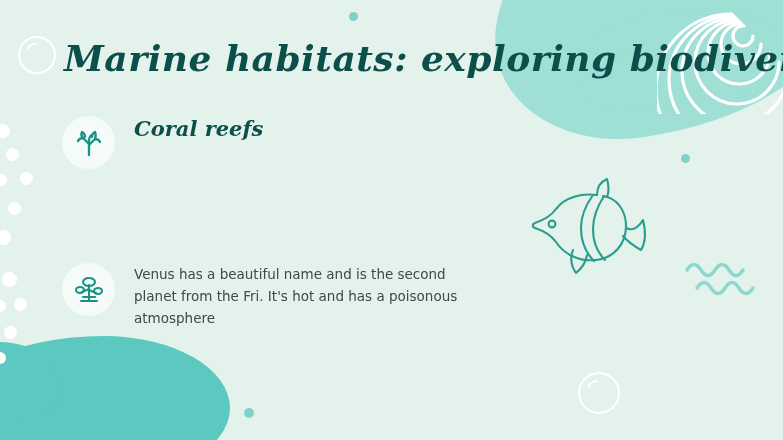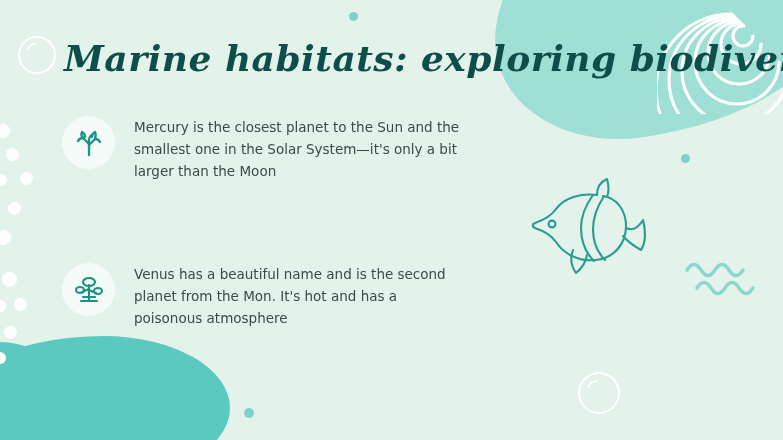--- a/index.html
+++ b/index.html
@@ -227,37 +227,37 @@
           <path d="M15 17 L21 11"></path>
           <path d="M9 10 C7 8 7 6 8 4 C10 5 11 7 11 9"></path>
           <path d="M9 10 C7 10 5 11 4 13"></path>
           <path d="M21 11 C22 8 22 6 21 4 C19 5 18 7 18 9"></path>
           <path d="M21 11 C23 11 25 12 26 14"></path>
           <path d="M15 13 C15 10 16 8 18 7"></path>
         </g>
       </svg>
     </div>
     <div class="item-body">
-      <p class="item-text">Mercury is the closest planet to the Sun and the smallest one in the Solar System—it's only a bit larger than the Moon</p>
+      <p class="item-heading">Coral reefs</p>
     </div>
   </div>
 
   <div class="item item-2">
     <div class="icon-circle">
       <svg width="30" height="30" viewBox="0 0 30 30">
         <g fill="none" stroke="#1c9287" stroke-width="2.1" stroke-linecap="round" stroke-linejoin="round">
           <path d="M15 26 L15 10"></path>
           <ellipse cx="15" cy="7" rx="6" ry="4"></ellipse>
           <path d="M15 14 L8 17"></path>
           <path d="M15 15 L22 18"></path>
           <ellipse cx="6" cy="15" rx="4" ry="3"></ellipse>
           <ellipse cx="24" cy="16" rx="4" ry="3"></ellipse>
           <path d="M9 22 L21 22"></path>
           <path d="M7 26 L23 26"></path>
         </g>
       </svg>
     </div>
     <div class="item-body">
-      <p class="item-text">Venus has a beautiful name and is the second planet from the Mon. It's hot and has a poisonous atmosphere</p>
+      <p class="item-text">Venus has a beautiful name and is the second planet from the Fri. It's hot and has a poisonous atmosphere</p>
     </div>
   </div>
 
 </div>
 
 </body></html>

